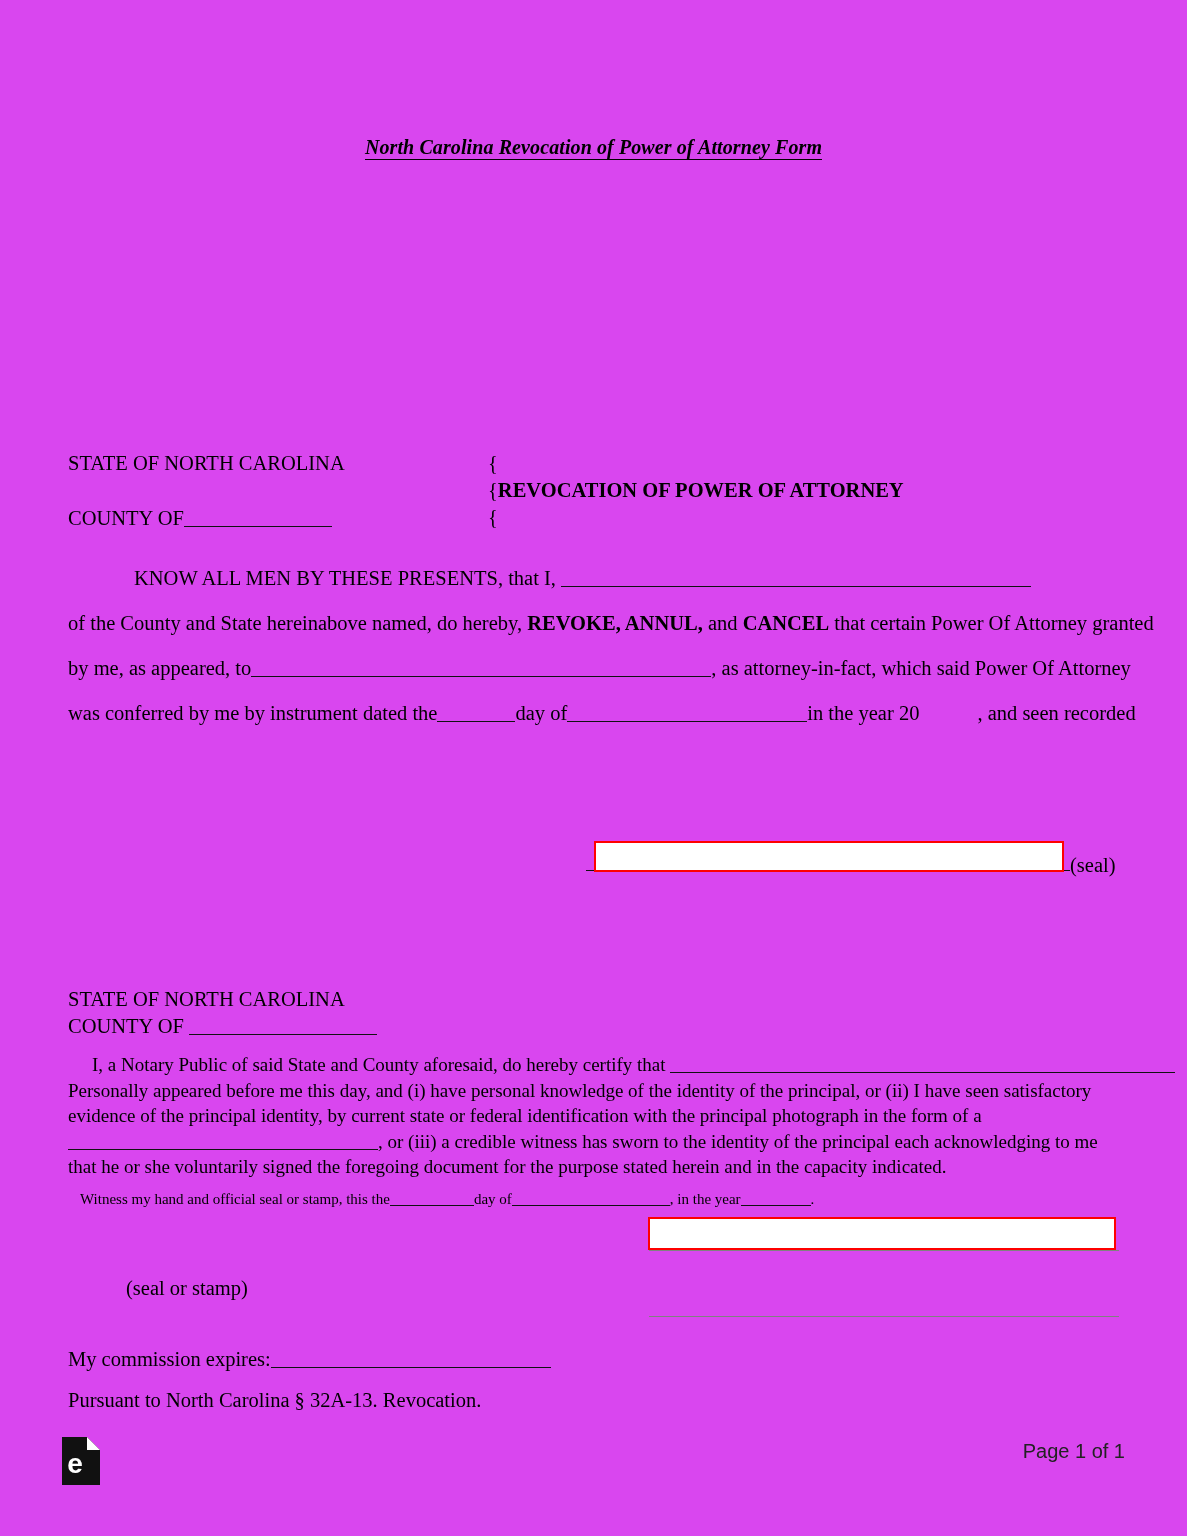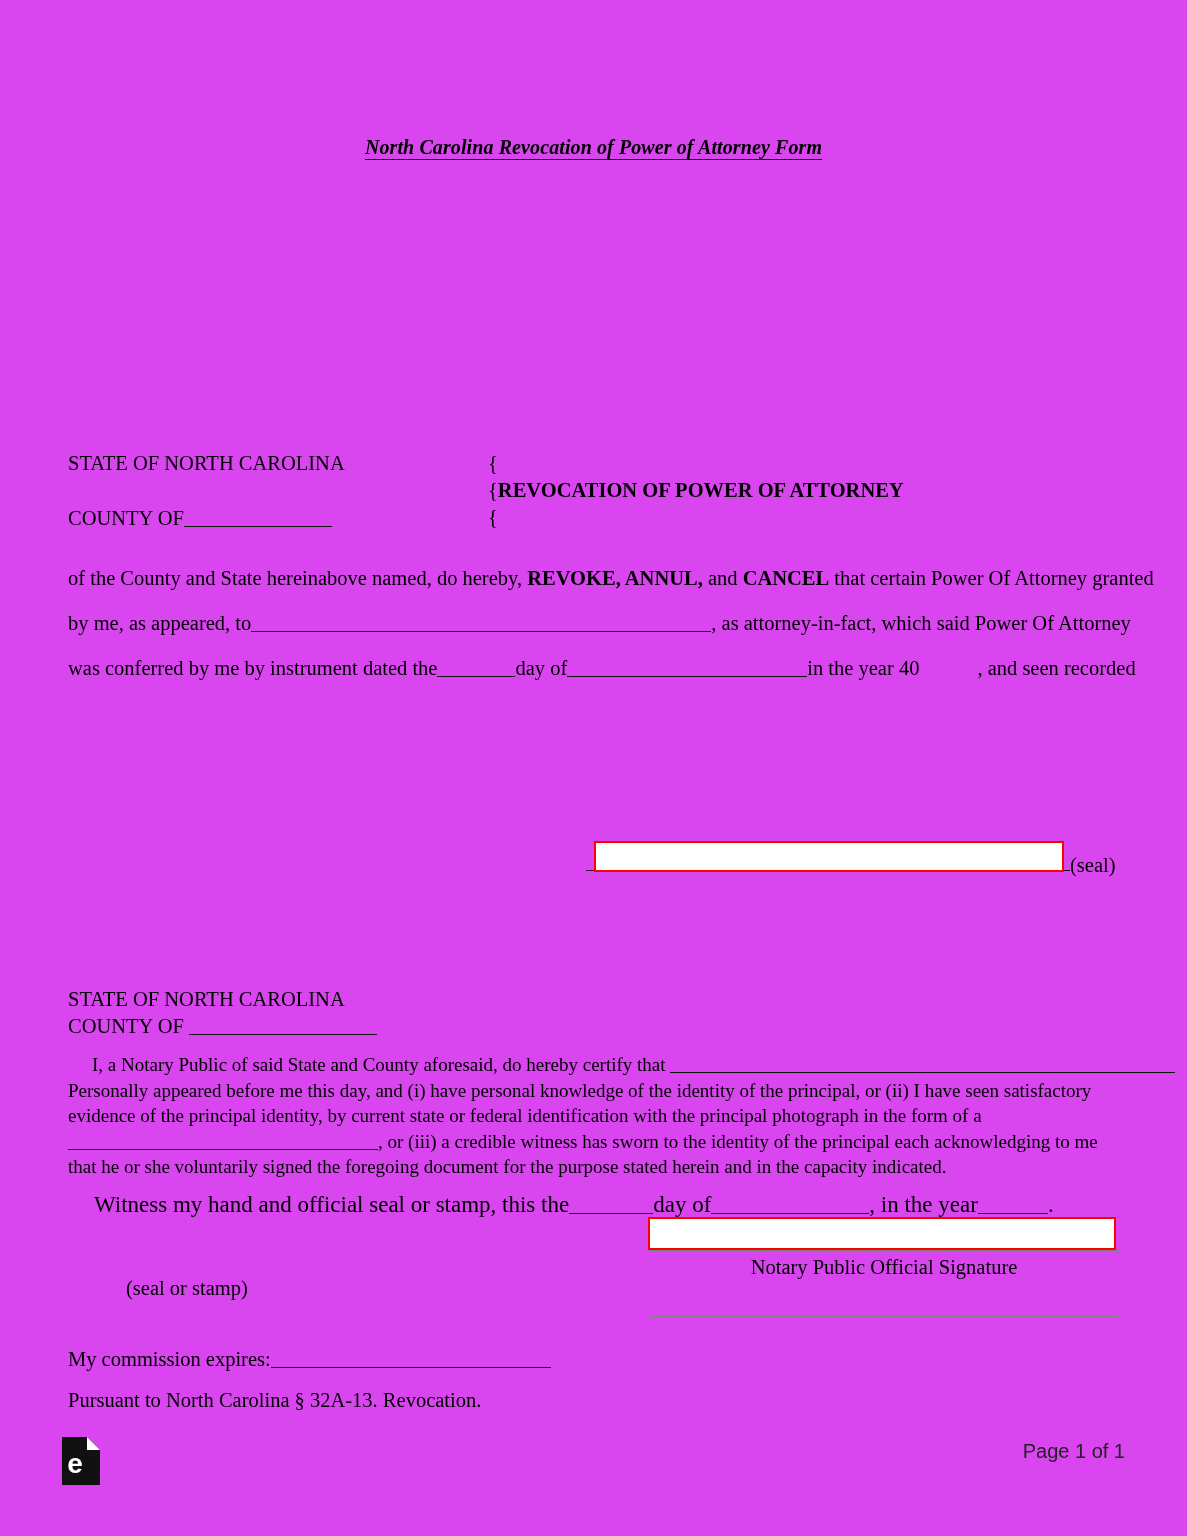--- a/index.html
+++ b/index.html
@@ -151,23 +151,23 @@
     margin: 0;
     white-space: nowrap;
   }
   .notary-body .indent-sm {
     display: inline-block;
     width: 24px;
   }
 
   .witness-line {
     position: absolute;
-    left: 68px;
+    left: 54px;
     top: 1189px;
-    font-size: 23px;
+    font-size: 15px;
     white-space: nowrap;
   }
   .witness-line .indent-sm {
     display: inline-block;
     width: 26px;
   }
 
   
   .rule-gray {
     position: absolute;
@@ -249,27 +249,30 @@
       <span class="rev-title"><span class="b">{</span><span>REVOCATION OF POWER OF ATTORNEY</span></span>
     </div>
     <div class="row">
       <span>COUNTY OF</span><span class="blank-u" style="width:148px"></span>
       <span class="brace">{</span>
     </div>
   </div>
 
   <div class="body-block">
     <p>
+      <span class="indent"></span><span>KNOW ALL MEN BY THESE PRESENTS, that I, </span><span class="blank-u" style="width:470px"></span>
+    </p>
+    <p>
       <span>of the County and State hereinabove named, do hereby, </span><b>REVOKE, ANNUL,</b><span> and </span><b>CANCEL</b><span> that certain Power Of Attorney granted</span>
     </p>
     <p>
       <span>by me, as appeared, to</span><span class="blank-u" style="width:460px"></span><span>, as attorney-in-fact, which said Power Of Attorney</span>
     </p>
     <p>
-      <span>was conferred by me by instrument dated the</span><span class="blank-u" style="width:78px"></span><span>day of</span><span class="blank-u" style="width:240px"></span><span>in the year 40</span><span style="display:inline-block;width:58px"></span><span>, and seen recorded</span>
+      <span>was conferred by me by instrument dated the</span><span class="blank-u" style="width:78px"></span><span>day of</span><span class="blank-u" style="width:240px"></span><span>in the year 20</span><span style="display:inline-block;width:58px"></span><span>, and seen recorded</span>
     </p>
   </div>
 
 
   <div class="sig-line-1"></div>
   <div class="redbox" id="redbox-signature"></div>
   <div class="seal-label-1">(seal)</div>
 
   <div class="notary-venue">
     <div>STATE OF NORTH CAROLINA</div>
@@ -293,21 +296,20 @@
       <span>that he or she voluntarily signed the foregoing document for the purpose stated herein and in the capacity indicated.</span>
     </p>
   </div>
 
   <div class="witness-line">
     <span class="indent-sm"></span><span>Witness my hand and official seal or stamp, this the</span><span class="blank-u" style="width:84px"></span><span>day of</span><span class="blank-u" style="width:158px"></span><span>, in the year</span><span class="blank-u" style="width:70px"></span><span>.</span>
   </div>
 
   <div class="redbox" id="redbox-notary-signature"></div>
   <div class="rule-gray" id="rule-notary-signature"></div>
-  <div class="center-label" id="label-notary-signature">Notary Public Official Signature</div>
 
   <div class="rule-gray" id="rule-notary-name"></div>
 
   <div class="seal-stamp">(seal or stamp)</div>
 
   <div class="commission">
     <span>My commission expires:</span><span class="blank-u" style="width:280px"></span>
   </div>
 
   <div class="statute">Pursuant to North Carolina § 32A-13.  Revocation.</div>

